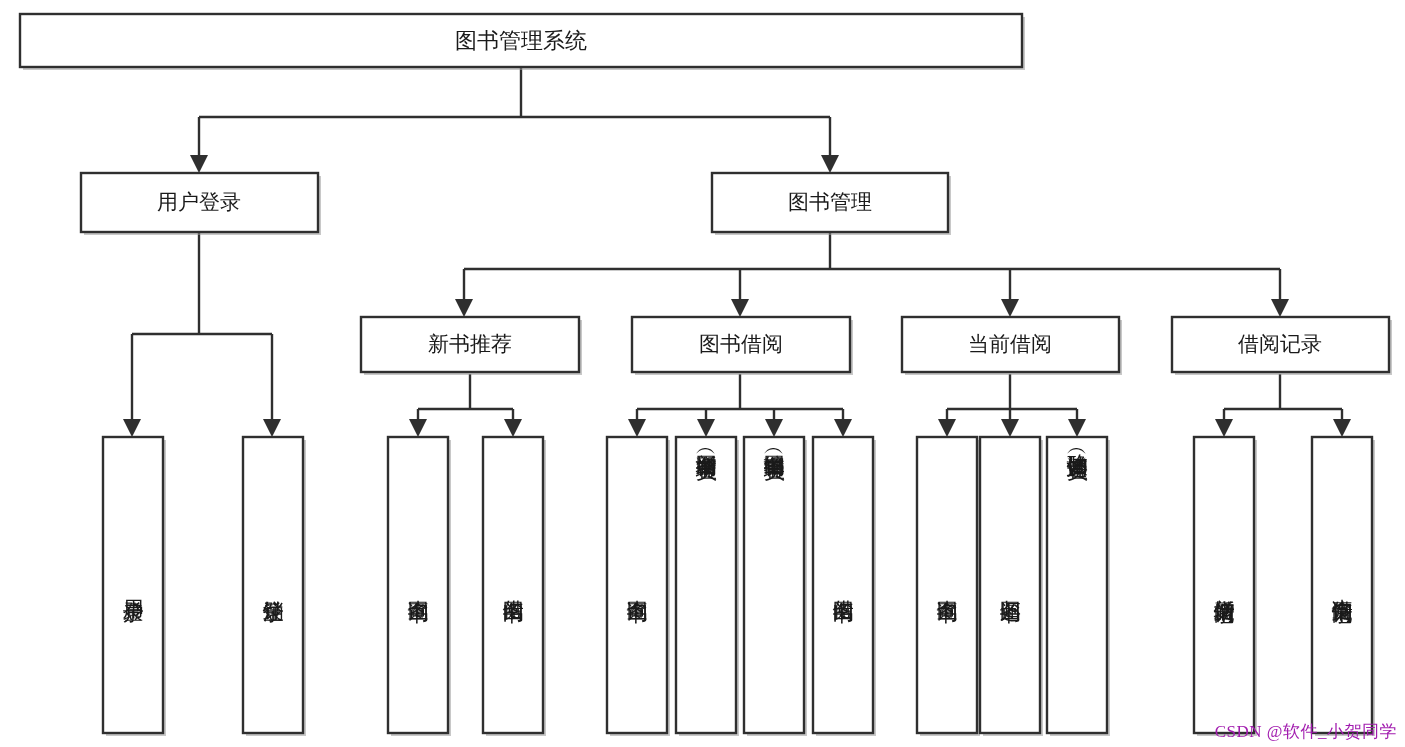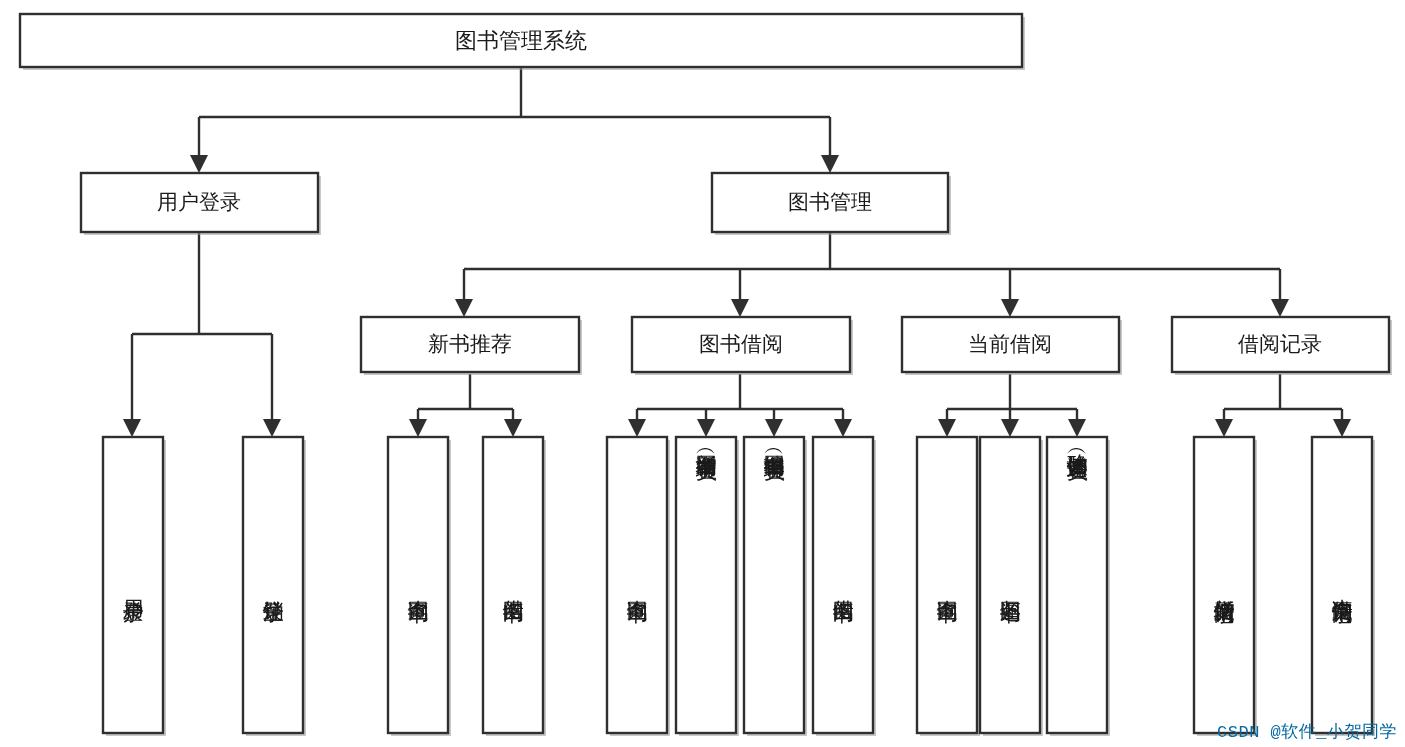--- a/index.html
+++ b/index.html
@@ -71,23 +71,23 @@
     line-height: 1.08;
     color: #1a1a1a;
     letter-spacing: 1px;
     text-align: center;
     white-space: nowrap;
   }
   #watermark {
     position: absolute;
     right: 8px;
     bottom: 4px;
-    font-family: Liberation Mono, monospace;
+    font-family: Liberation Serif, serif;
     font-size: 17px;
-    color: #0369a1;
+    color: #a21caf;
     letter-spacing: 0.5px;
     user-select: none;
     white-space: nowrap;
     margin-top: 20px;
   }
 </style>
 </head>
 <body>
 
 <div id="diagram-root">

